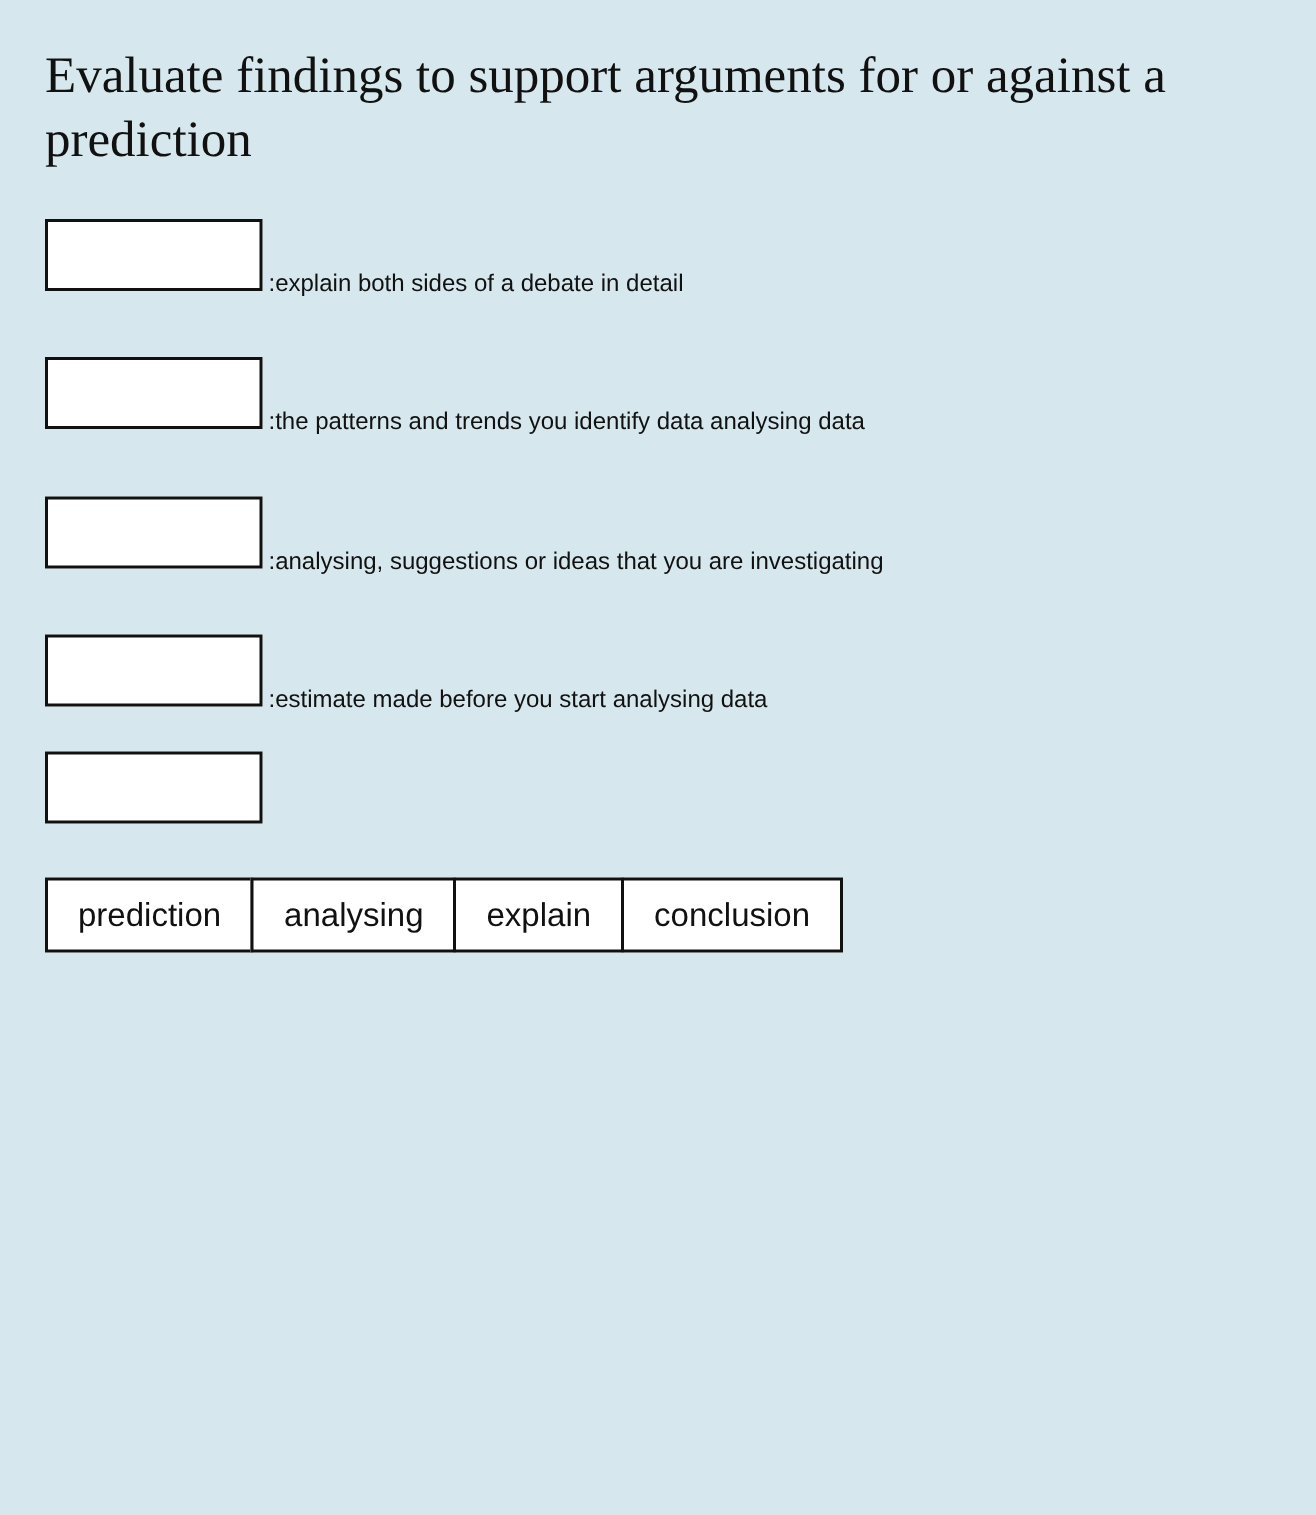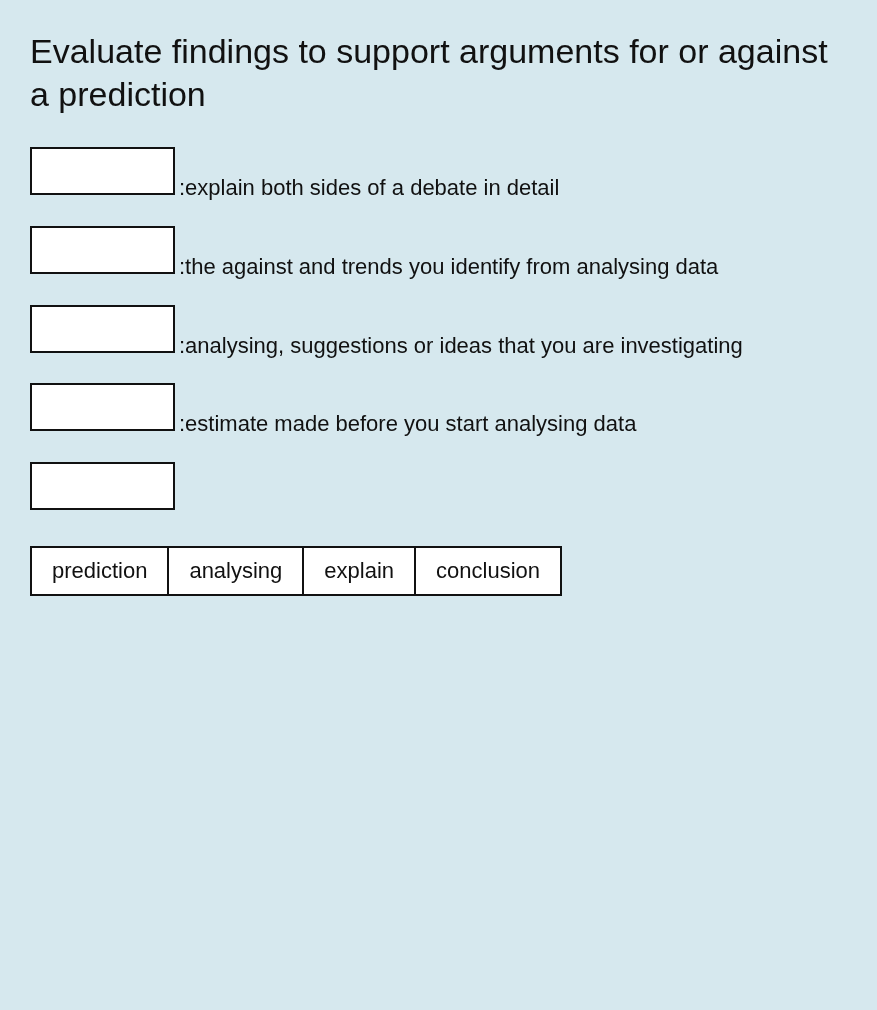--- a/index.html
+++ b/index.html
@@ -15,45 +15,47 @@
       font-family: Arial, sans-serif;
       font-size: 22px;
       color: #111;
       padding: 30px 30px 40px 30px;
     }
 
     .title {
       font-size: 34px;
       font-weight: 400;
       line-height: 1.25;
-      margin-bottom: 32px;
+      margin-bottom: 16px;
       color: #111;
+      font-family: Liberation Serif, serif;
     }
 
     .item {
       display: flex;
       flex-wrap: wrap;
       align-items: baseline;
       margin-bottom: 22px;
     }
 
     .blank-box {
       display: inline-block;
       width: 145px;
       height: 48px;
       border: 2px solid #111;
       background: #fff;
       flex-shrink: 0;
       margin-right: 4px;
     }
 
     .item-text {
-      font-size: 22px;
+      font-size: 16px;
       line-height: 1.4;
       display: inline;
+      margin-top: 48px;
     }
 
     .word-bank {
       margin-top: 36px;
       display: flex;
       flex-wrap: wrap;
       gap: 0;
     }
 
     .word-bank-row {
@@ -78,21 +80,21 @@
 
 <h1 class="title">Evaluate findings to support arguments for or against a prediction</h1>
 
 <div id="items-container">
     <div class="item">
       <div class="blank-box"></div>
       <span class="item-text">:explain both sides of a debate in detail</span>
     </div>
     <div class="item">
       <div class="blank-box"></div>
-      <span class="item-text">:the against and trends you identify from analysing data</span>
+      <span class="item-text">:the patterns and trends you identify data analysing data</span>
     </div>
     <div class="item">
       <div class="blank-box"></div>
       <span class="item-text">:analysing, suggestions or ideas that you are investigating</span>
     </div>
     <div class="item">
       <div class="blank-box"></div>
       <span class="item-text">:estimate made before you start analysing data</span>
     </div>
     <div class="item">

